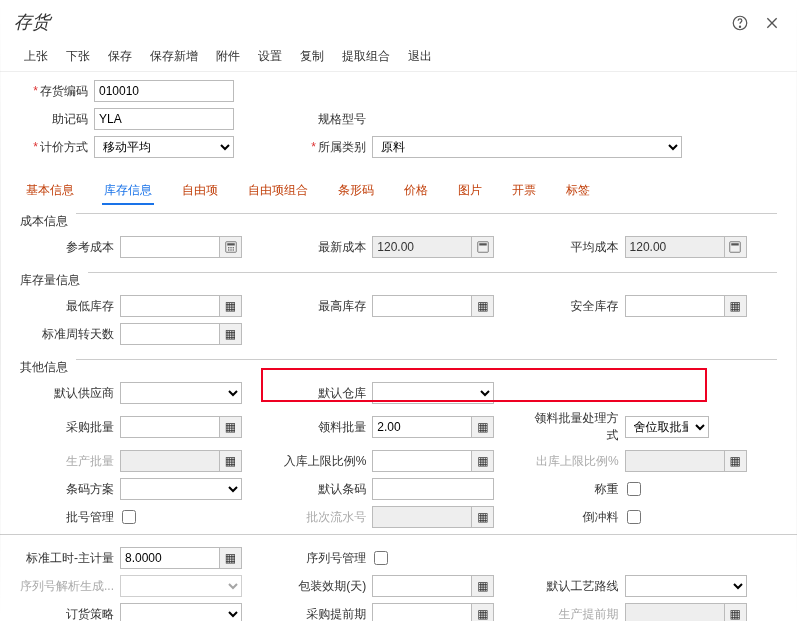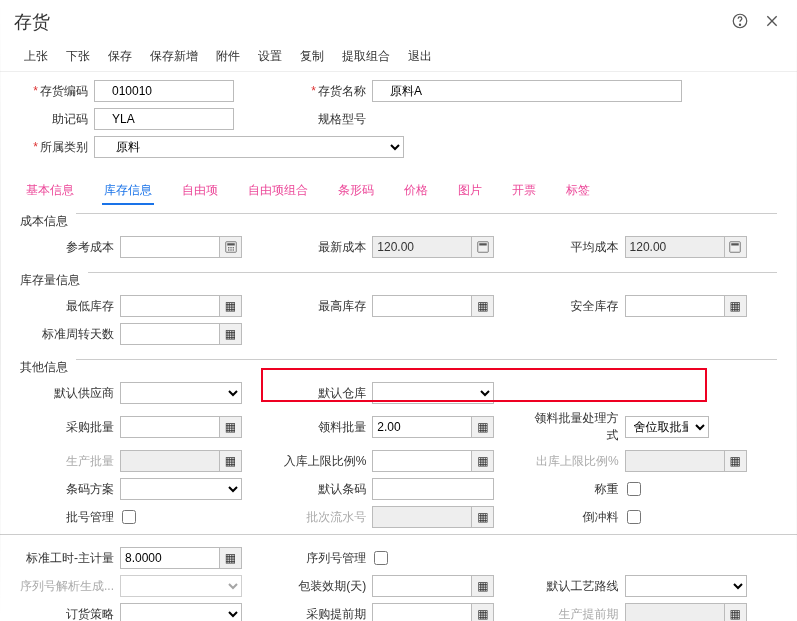--- a/index.html
+++ b/index.html
@@ -1,33 +1,33 @@
 <!DOCTYPE html>
 <html><head>
 <meta charset="utf-8">
 <style>
   * { box-sizing: border-box; margin: 0; padding: 0; font-family: "Microsoft YaHei", Arial, sans-serif; font-size: 12px; }
   body { background: #fff; width: 797px; height: 621px; position: relative; color: #333; }
-  .titlebar { display: flex; align-items: flex-start; padding: 10px 14px 6px 14px; }
+  .titlebar { display: flex; align-items: flex-end; padding: 10px 14px 6px 14px; font-style: italic; }
   .titlebar .title { font-size: 18px; color: #333; }
   .titlebar .spacer { flex: 1; }
   .titlebar .icon-btn { width: 22px; height: 22px; display: flex; align-items: center; justify-content: center; margin-left: 10px; cursor: pointer; color: #555; }
   .toolbar { padding: 8px 24px 6px 24px; border-bottom: 1px solid #eee; display: flex; gap: 18px; }
   .toolbar .tb-item { color: #333; cursor: pointer; }
   .form-area { padding: 8px 24px 4px 24px; }
   .form-row { display: flex; gap: 68px; margin-bottom: 6px; }
   .form-group { display: flex; align-items: center; }
   .form-group .label { width: 70px; text-align: right; padding-right: 6px; color: #333; }
   .form-group .req::before { content: "*"; color: #d33; margin-right: 2px; }
   .form-group input.txt, .form-group select.sel {
-    height: 22px; border: 1px solid #bbb; padding: 0 17px; background: #fff; width: 140px;
+    height: 22px; border: 1px solid #bbb; padding: 0 4px; background: #fff; width: 140px;
   }
   .form-group input.wide, .form-group select.wide { width: 310px; }
   .tabs { display: flex; gap: 26px; padding: 10px 24px 0 24px; border-bottom: 0; }
-  .tabs .tab { color: #ec4899; cursor: pointer; padding: 4px 2px; }
+  .tabs .tab { color: #c2410c; cursor: pointer; padding: 4px 2px; }
   .tabs .tab.active { color: #1a73e8; border-bottom: 2px solid #1a73e8; }
   .section { padding: 8px 20px 0 20px; }
   .section-title { display: flex; align-items: flex-start; color: #333; margin-bottom: 6px; }
   .section-title .line { flex: 1; border-top: 1px solid #ccc; margin-left: 8px; }
   .grid-row { display: flex; margin-bottom: 6px; }
   .field { display: flex; align-items: center; width: 33.33%; }
   .field .flabel { width: 100px; text-align: right; padding-right: 6px; color: #333; }
   .field .flabel.disabled { color: #aaa; }
   .field .fctrl { display: flex; align-items: stretch; }
   .field input.f, .field select.f {
@@ -83,35 +83,35 @@
     <span class="tb-item">提取组合</span>
     <span class="tb-item">退出</span>
   </div>
 
 <div class="form-area">
   <div class="form-row">
     <div class="form-group">
       <span class="label req">存货编码</span>
       <input class="txt" value="010010" style="">
     </div>
-    <div class="form-group">
-      <span class="label req">存货名称</span>
-      <input class="txt wide" value="原料A" style="">
-    </div>
   </div>
   <div class="form-row">
     <div class="form-group">
       <span class="label">助记码</span>
       <input class="txt" value="YLA" style="">
     </div>
     <div class="form-group">
       <span class="label">规格型号</span>
     </div>
   </div>
   <div class="form-row">
+    <div class="form-group">
+      <span class="label req">计价方式</span>
+      <select class="sel"><option>移动平均</option></select>
+    </div>
     <div class="form-group">
       <span class="label req">所属类别</span>
       <select class="sel wide"><option>原料</option></select>
     </div>
   </div>
 </div>
 
 <div class="tabs" id="tabs">
     <span class="tab">基本信息</span>
     <span class="tab active">库存信息</span>

